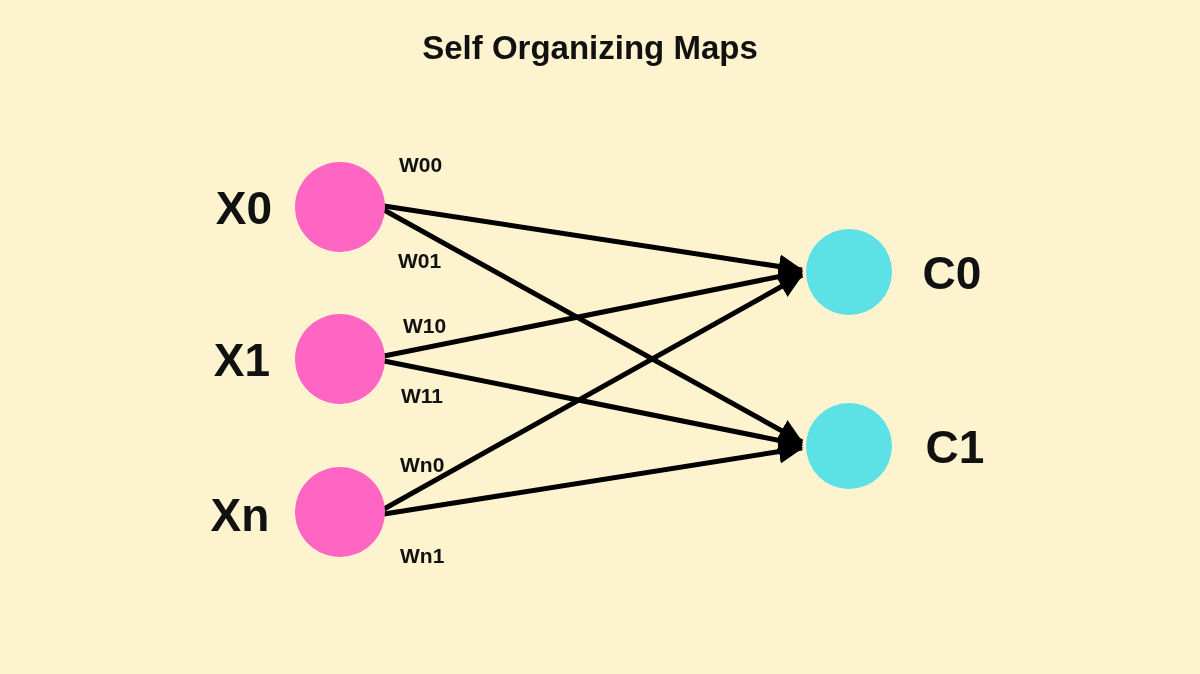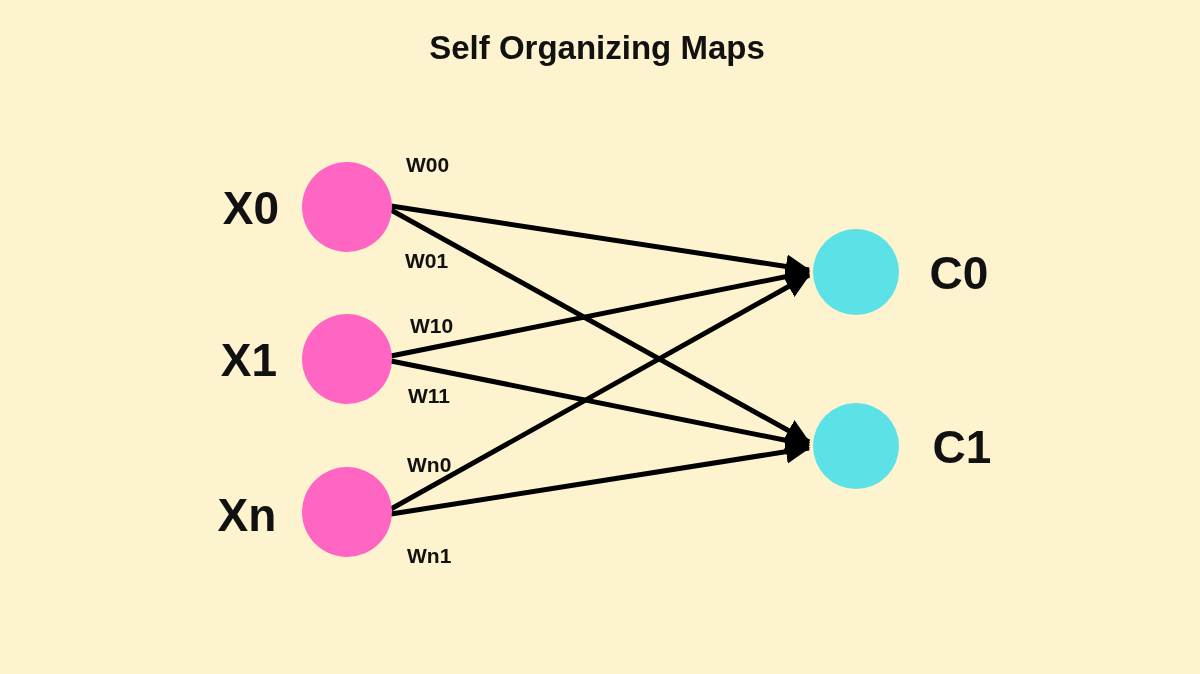--- a/index.html
+++ b/index.html
@@ -8,21 +8,20 @@
     width: 1200px;
     height: 674px;
     background: #FDF3CE;
     font-family: "Liberation Sans", sans-serif;
     overflow: hidden;
   }
   .stage {
     position: relative;
     width: 952px;
     height: 674px;
-    margin-left: 7px;
   }
   svg { display: block; }
   .title-text {
     font-size: 33px;
     font-weight: bold;
     fill: #111111;
   }
   .node-label {
     font-size: 46px;
     font-weight: bold;

